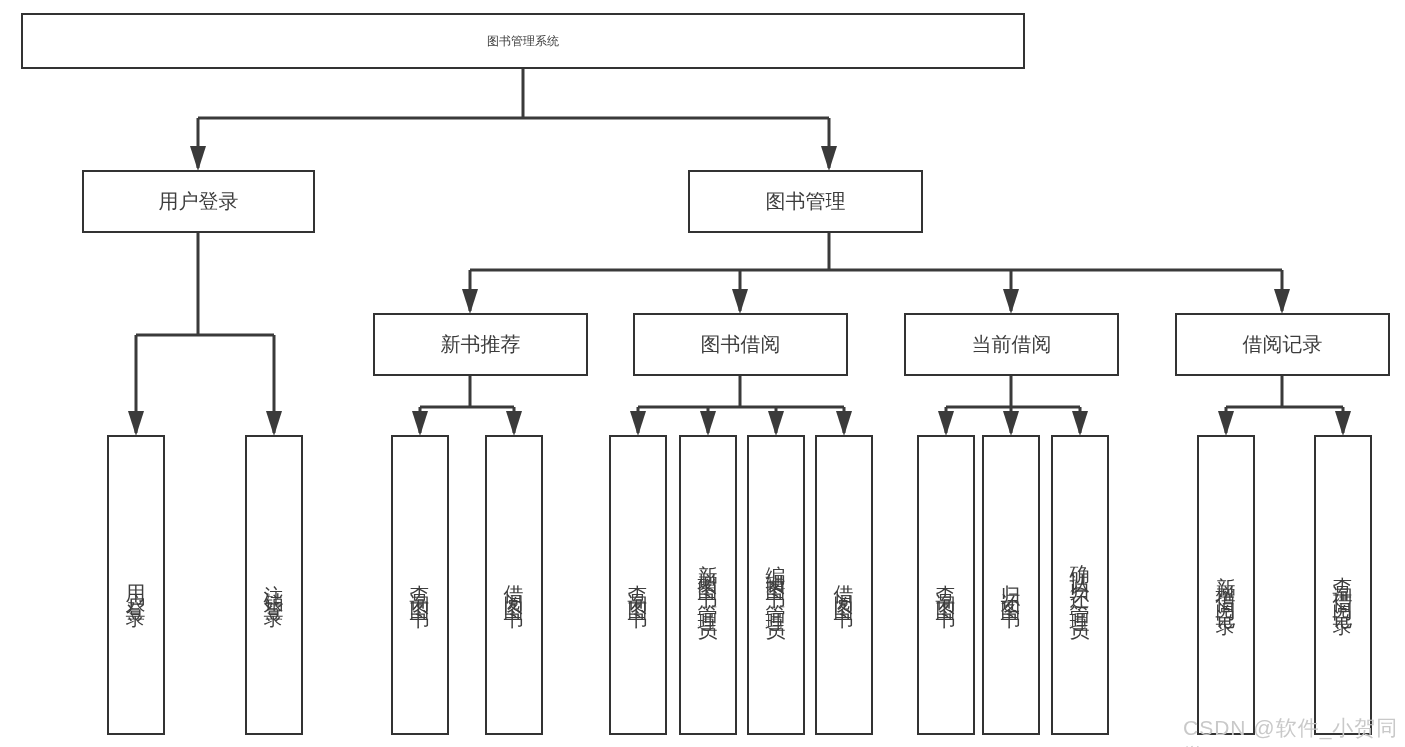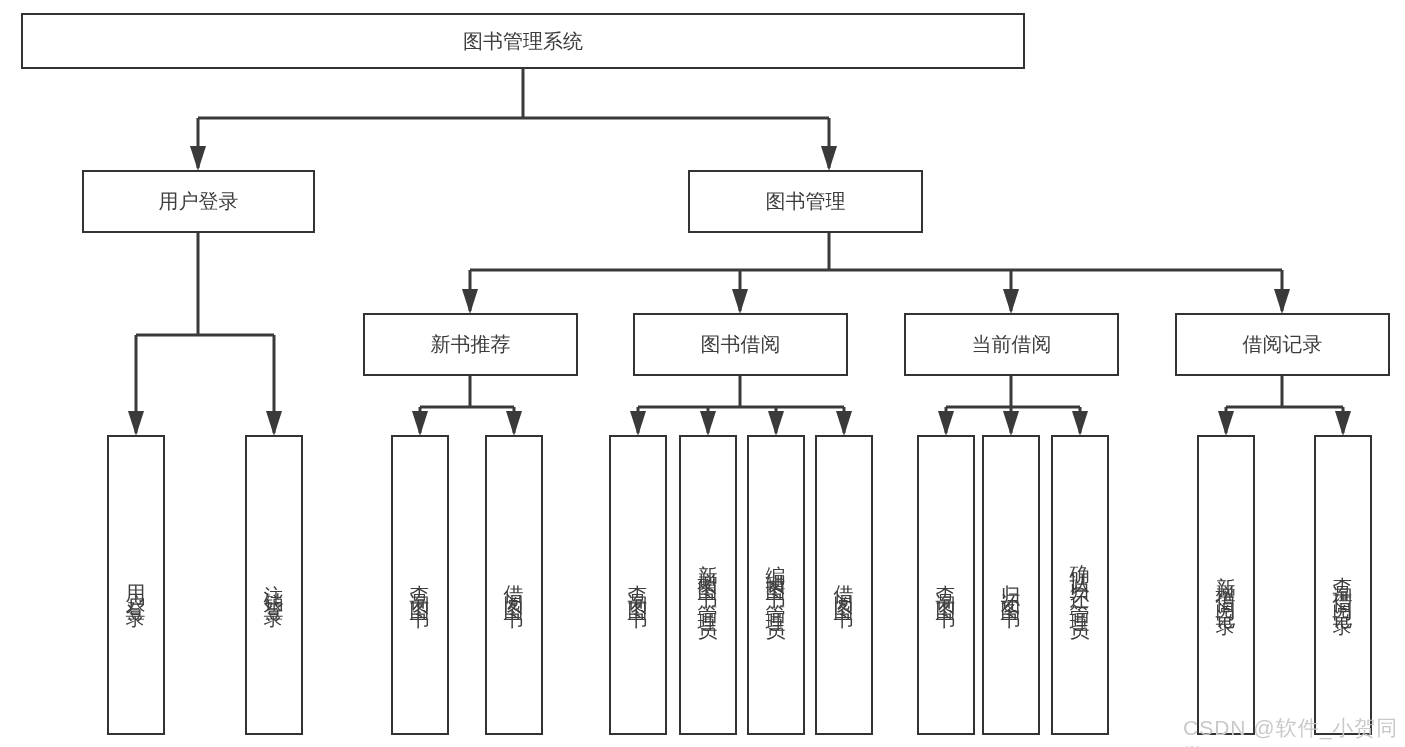--- a/index.html
+++ b/index.html
@@ -12,26 +12,26 @@
   svg.connectors { position:absolute; left:0; top:0; pointer-events:none; }
   svg.connectors path { stroke:var(--line,#3a3a3a); stroke-width:3; fill:none; }
   svg.connectors polygon { fill:var(--line,#3a3a3a); stroke:none; }
 
   .box {
     position:absolute; background:#ffffff;
     border:2px solid var(--box-border,#333333);
     display:flex; align-items:center; justify-content:center;
     color:var(--text,#3d3d3d);
   }
-  .root-node { left:21px; top:13px; width:1004px; height:56px; font-size:20px; }
+  .root-node { left:21px; top:13px; width:1004px; height:56px; font-size:12px; }
   .h-node { top:170px; height:63px; font-size:20px; }
   .n-user-login { left:82px;  width:233px; }
   .n-book-mgmt  { left:688px; width:235px; }
   .l3-node { top:313px; height:63px; width:215px; font-size:20px; }
-  .n-newbook { left:363px;text-align:center; }
+  .n-newbook { left:373px;text-align:center; }
   .n-borrow  { left:633px; }
   .n-current { left:904px; }
   .n-records { left:1175px; }
 
   .leaf { top:435px; width:58px; height:300px; }
   .vtext {
     writing-mode:vertical-rl; text-orientation:mixed;
     font-size:20px; line-height:1.0; letter-spacing:8px;
     color:var(--text,#3d3d3d); white-space:nowrap;
   }

